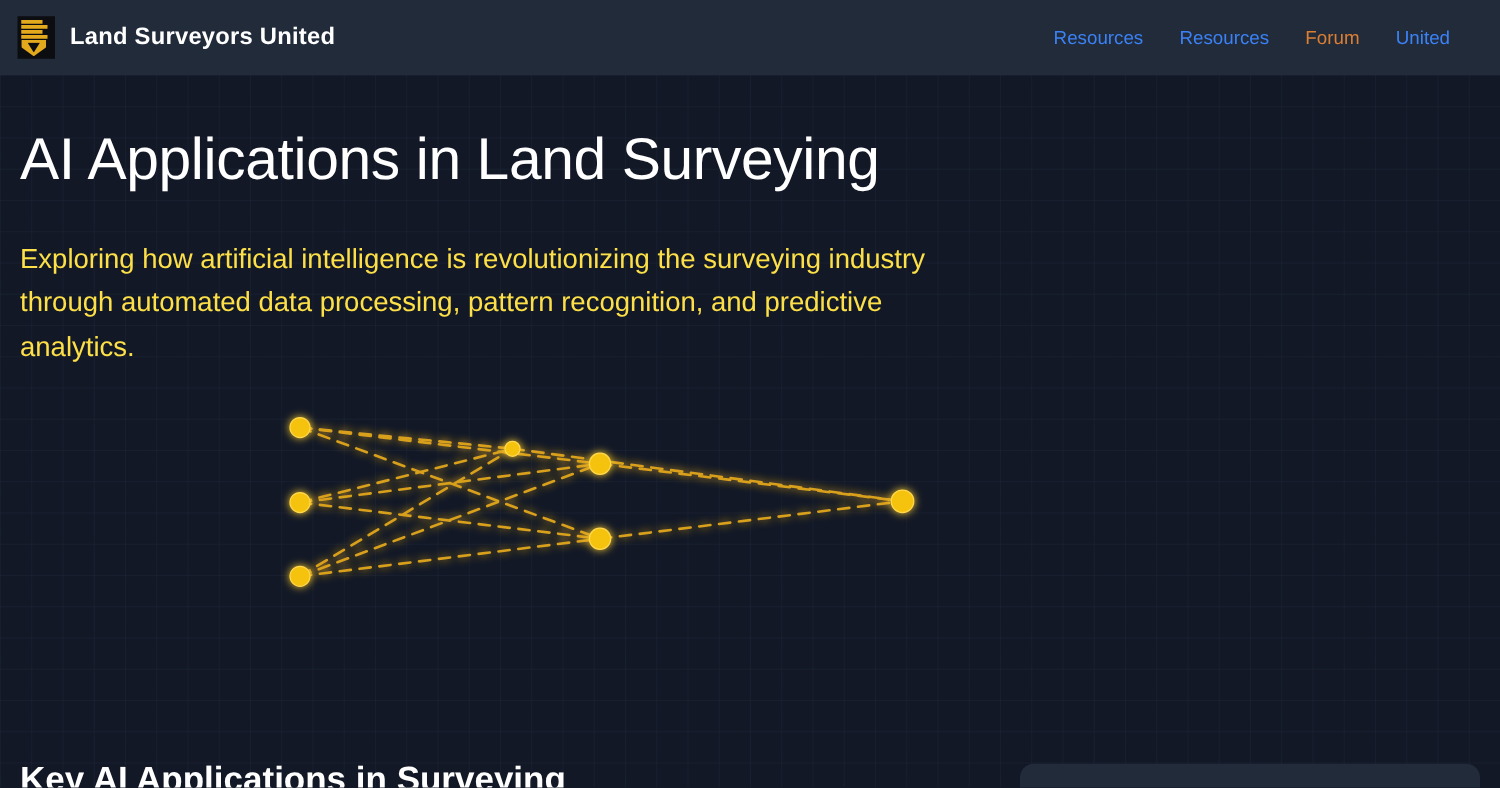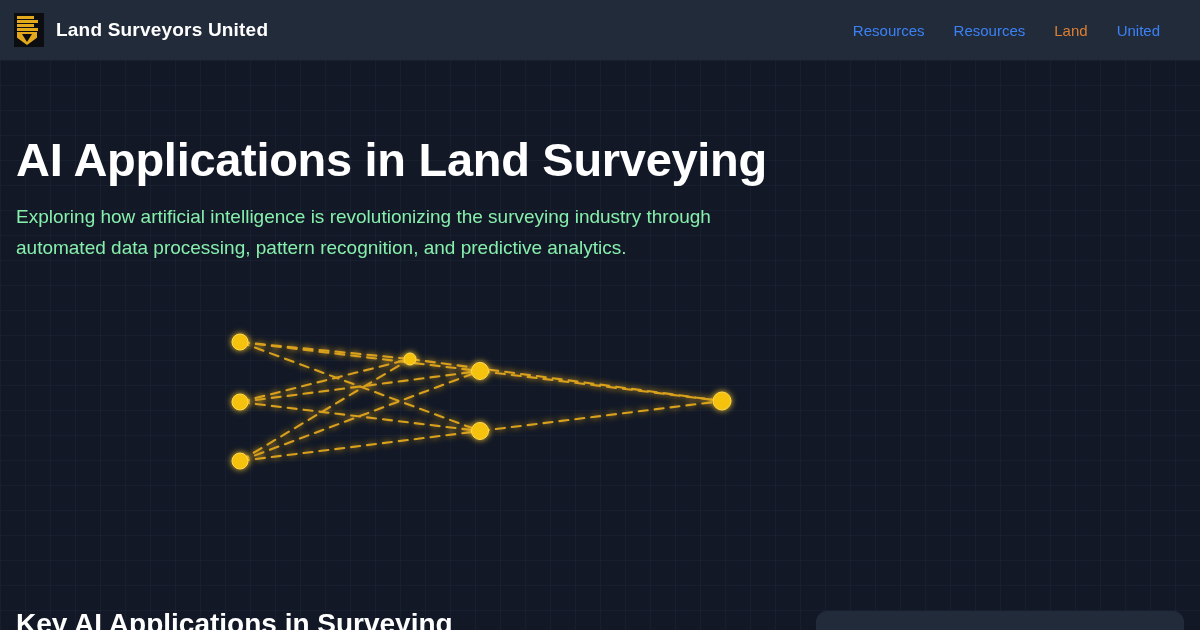--- a/index.html
+++ b/index.html
@@ -101,32 +101,31 @@
 
   
   .hero {
     position: relative;
     z-index: 2;
     padding: 42px 0 0 16px;
   }
 
   .hero-title {
     font-size: 47px;
-    font-weight: bold;
+    font-weight: normal;
     line-height: 1.08;
     color: #ffffff;
     letter-spacing: -0.3px;
-    margin-top: 33px;
   }
 
   .hero-sub {
-    margin-top: 16px;
-    font-size: 19px;
+    margin-top: 36px;
+    font-size: 22px;
     line-height: 1.62;
-    color: #86efac;
+    color: #fde047;
     max-width: 725px;
   }
 
   
   .nn-figure {
     position: absolute;
     left: 0;
     top: 276px;
     width: 1200px;
     height: 250px;
@@ -185,21 +184,21 @@
       <span class="blk b4"></span>
       <span class="shield"></span>
       <span class="shield-inner"></span>
     </span>
     <span class="brand-name">Land Surveyors United</span>
   </div>
 
   <nav class="main-nav">
     <span class="nav-link">Resources</span>
     <span class="nav-link">Resources</span>
-    <span class="nav-link is-active">Land</span>
+    <span class="nav-link is-active">Forum</span>
     <span class="nav-link">United</span>
   </nav>
 
 </header>
 
 <section class="hero">
   <h1 class="hero-title">AI Applications in Land Surveying</h1>
   <p class="hero-sub">Exploring how artificial intelligence is revolutionizing the surveying industry through automated data processing, pattern recognition, and predictive analytics.</p>
 </section>
 

